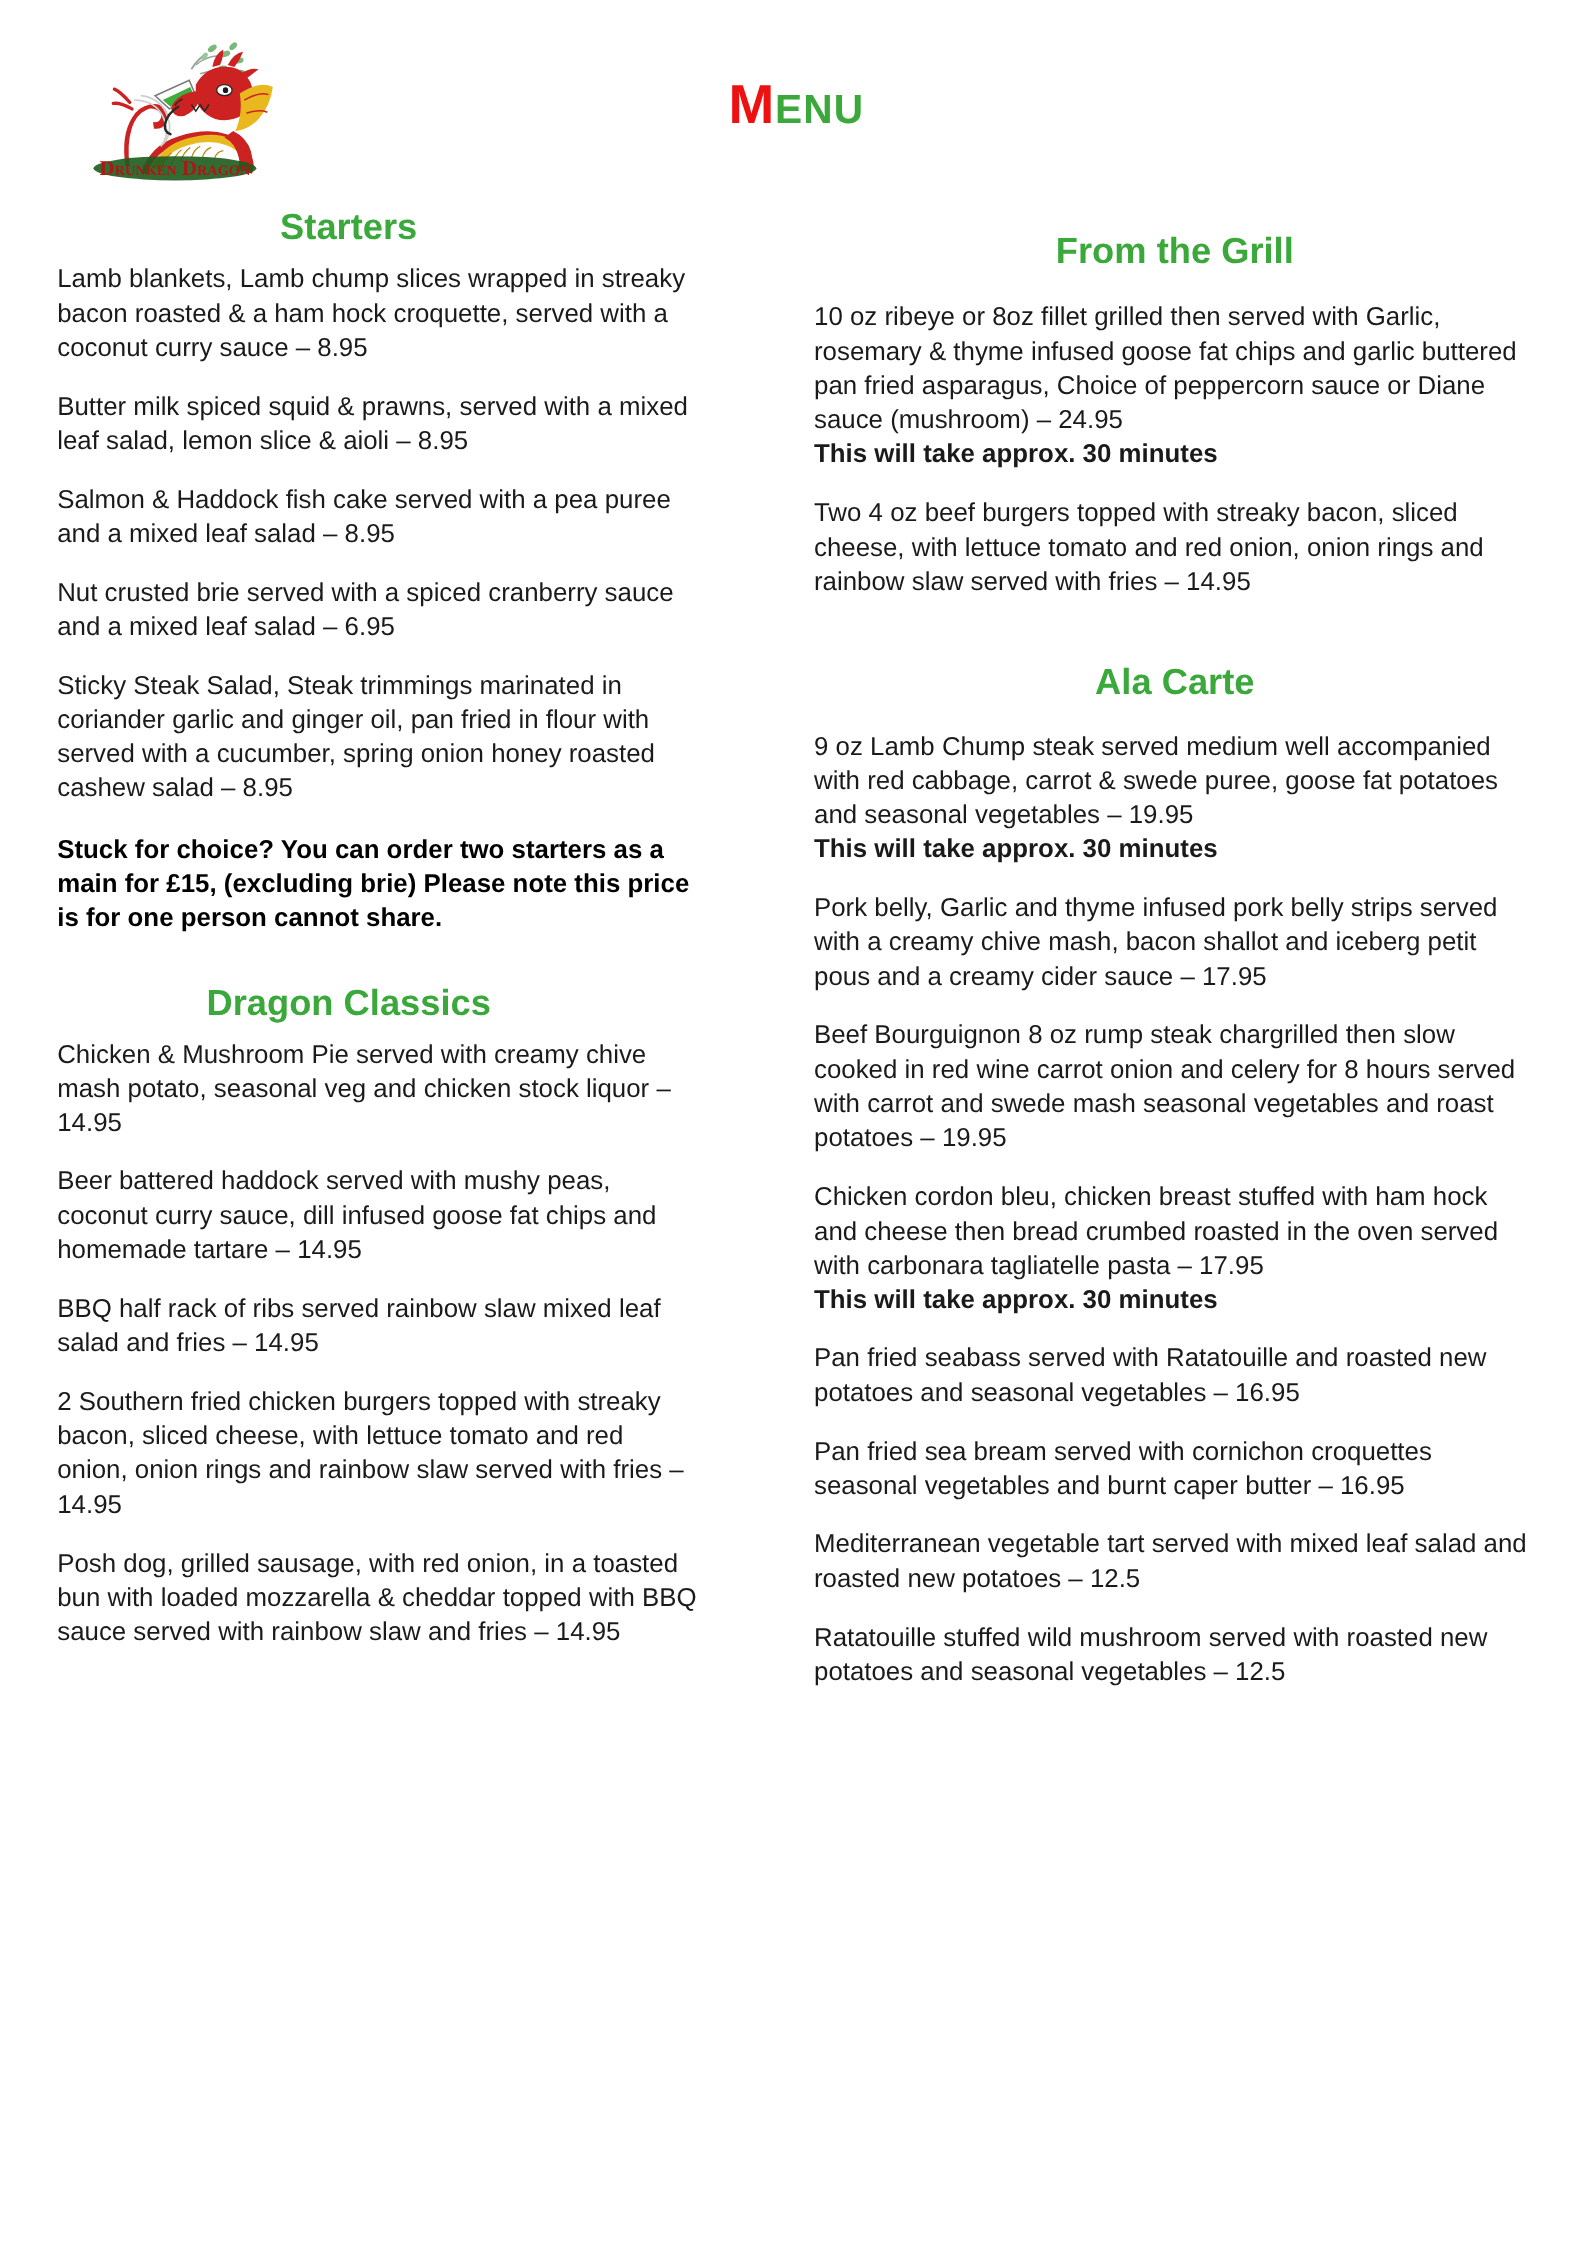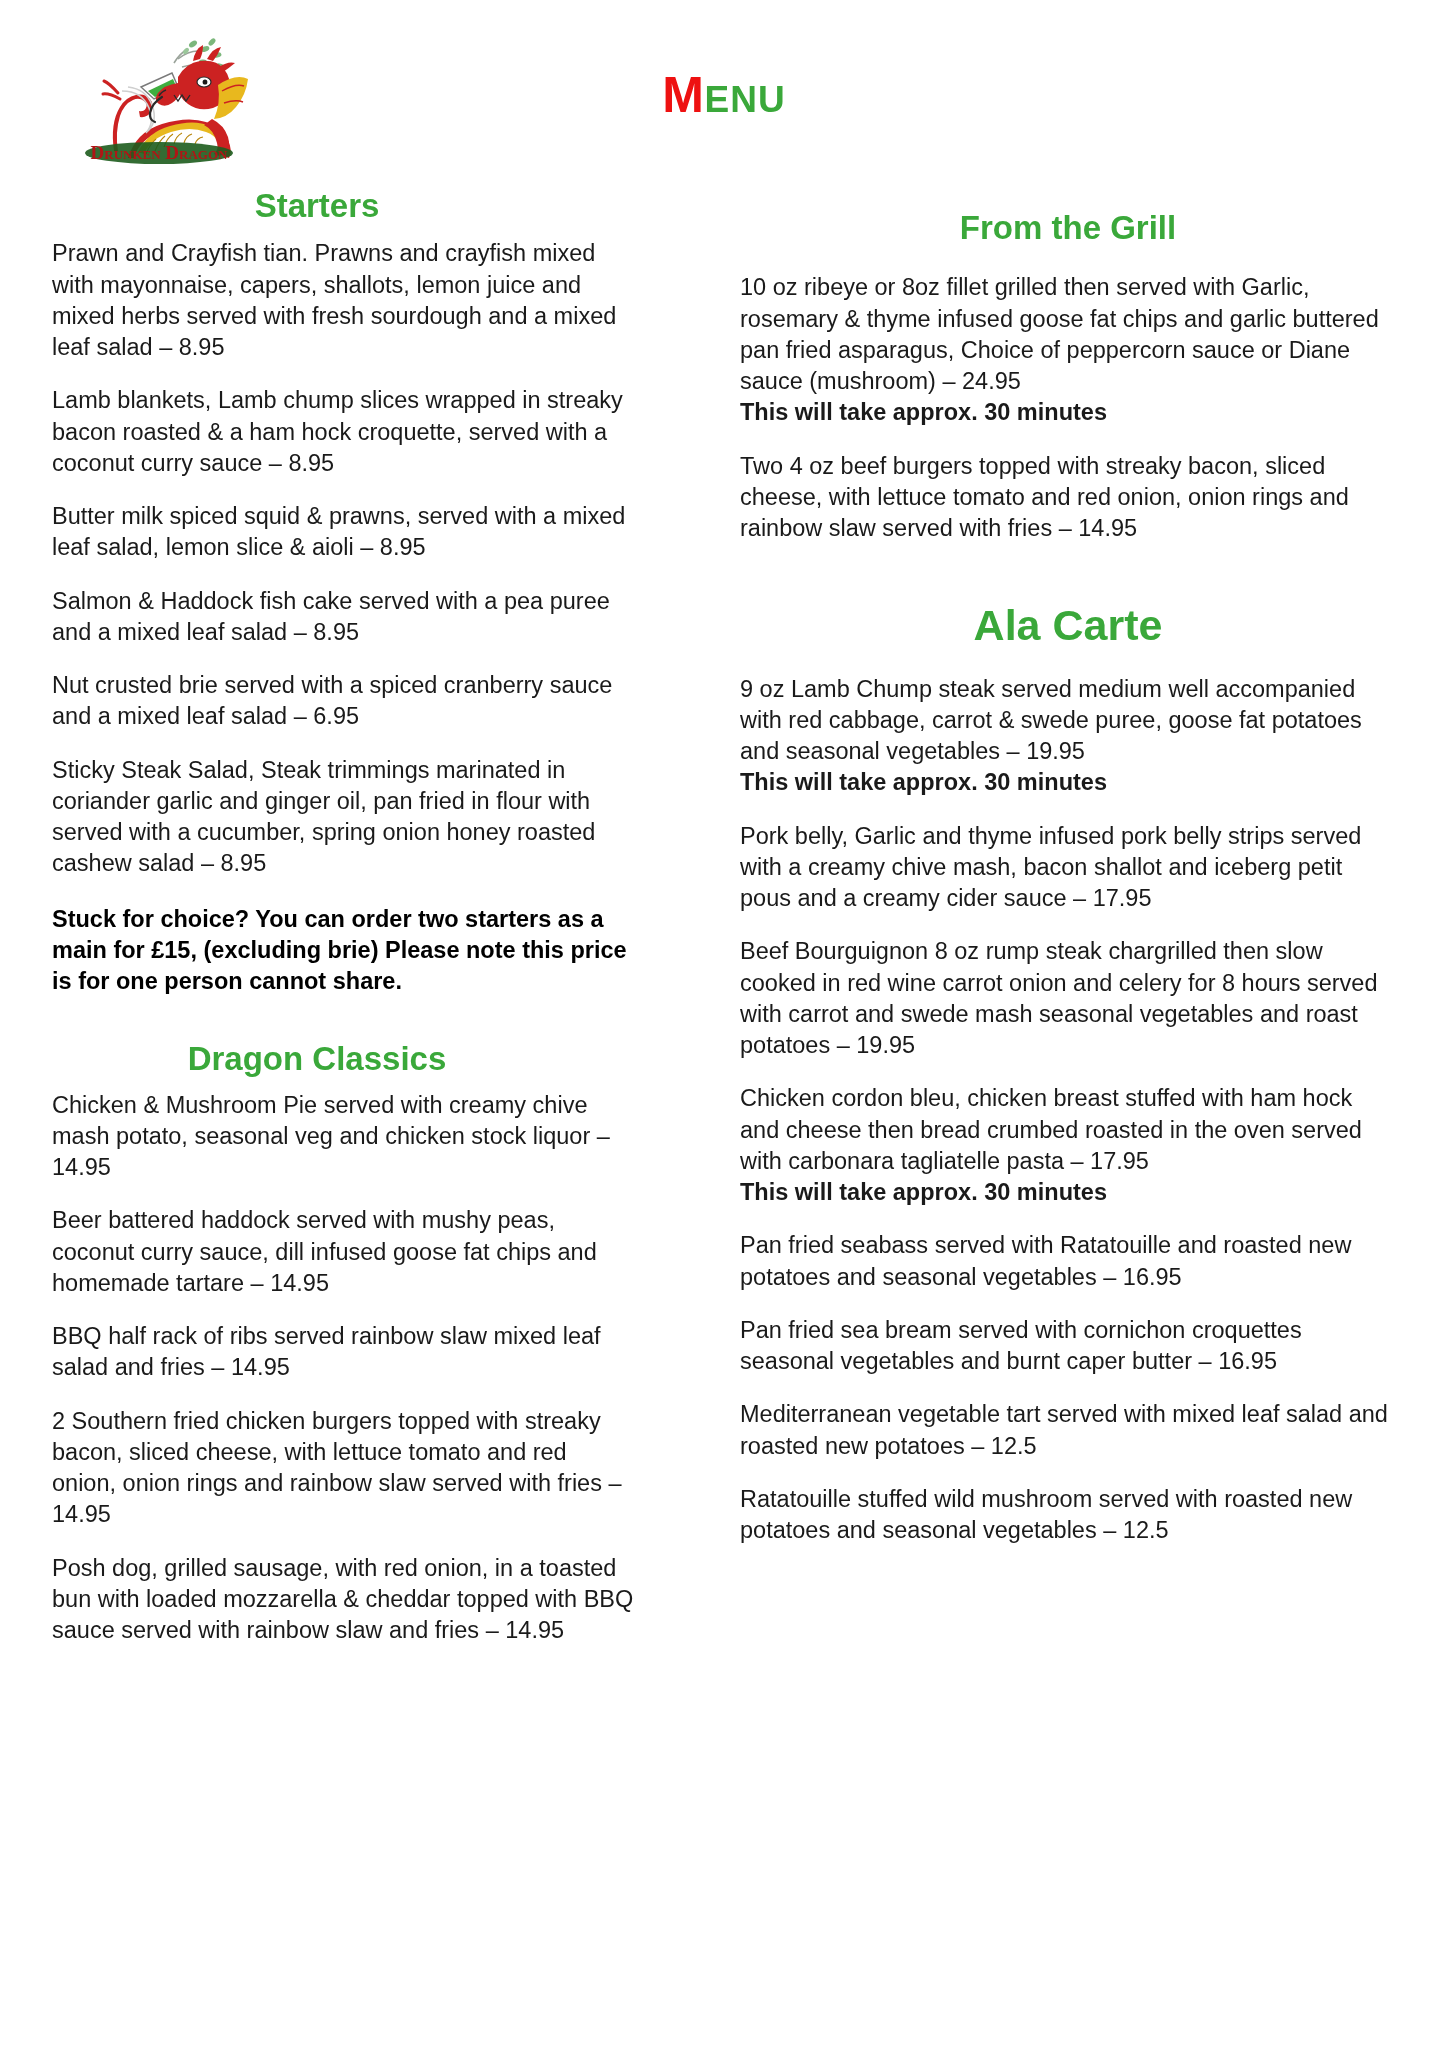--- a/index.html
+++ b/index.html
@@ -78,21 +78,21 @@
 
   .section-head {
     color: #3aa83a;
     font-weight: bold;
     text-align: center;
     line-height: 1.1;
   }
   .section-head.starters      { font-size: 33px; margin: 0 0 14px 0; padding-right: 52px; }
   .section-head.classics      { font-size: 33px; margin: 44px 0 12px 0; padding-right: 52px; }
   .section-head.grill         { font-size: 33px; margin: 22px 0 26px 0; }
-  .section-head.alacarte      { font-size: 43px; margin: 58px 0 24px 0; }
+  .section-head.alacarte      { font-size: 33px; margin: 58px 0 24px 0; }
 
   .item {
     font-size: 23.5px;
     line-height: 1.33;
     margin: 0 0 22px 0;
     color: #1a1a1a;
   }
   .item.gap-lg { }
   .item b, .note {
     font-weight: bold;
@@ -200,21 +200,20 @@
       <span class="cap-m">M</span><span class="rest">ENU</span>
     </div>
   </div>
 
   <div class="columns">
 
     <div class="col col-left">
 
       <div class="section-head starters">Starters</div>
 
-      <p class="item">Prawn and Crayfish tian. Prawns and crayfish mixed with mayonnaise, capers, shallots, lemon juice and mixed herbs served with fresh sourdough and a mixed leaf salad – 8.95</p>
       <p class="item">Lamb blankets, Lamb chump slices wrapped in streaky bacon roasted &amp; a ham hock croquette, served with a coconut curry sauce – 8.95</p>
       <p class="item">Butter milk spiced squid &amp; prawns, served with a mixed leaf salad, lemon slice &amp; aioli – 8.95</p>
       <p class="item">Salmon &amp; Haddock fish cake served with a pea puree and a mixed leaf salad – 8.95</p>
       <p class="item gap-lg">Nut crusted brie served with a spiced cranberry sauce and a mixed leaf salad – 6.95</p>
       <p class="item">Sticky Steak Salad, Steak trimmings marinated in coriander garlic and ginger oil, pan fried in flour with served with a cucumber, spring onion honey roasted cashew salad – 8.95</p>
 
       <p class="note note-block">Stuck for choice? You can order two starters as a main for £15, (excluding brie) Please note this price is for one person cannot share.</p>
 
       <div class="section-head classics">Dragon Classics</div>
 

